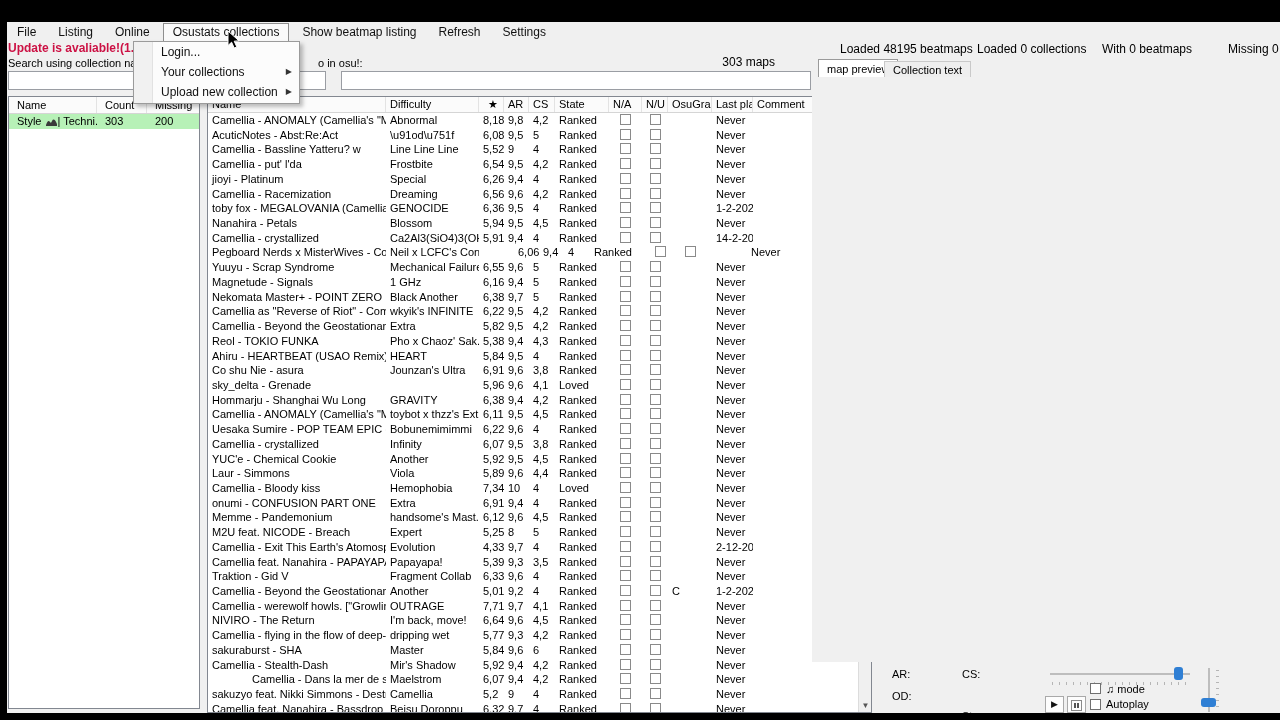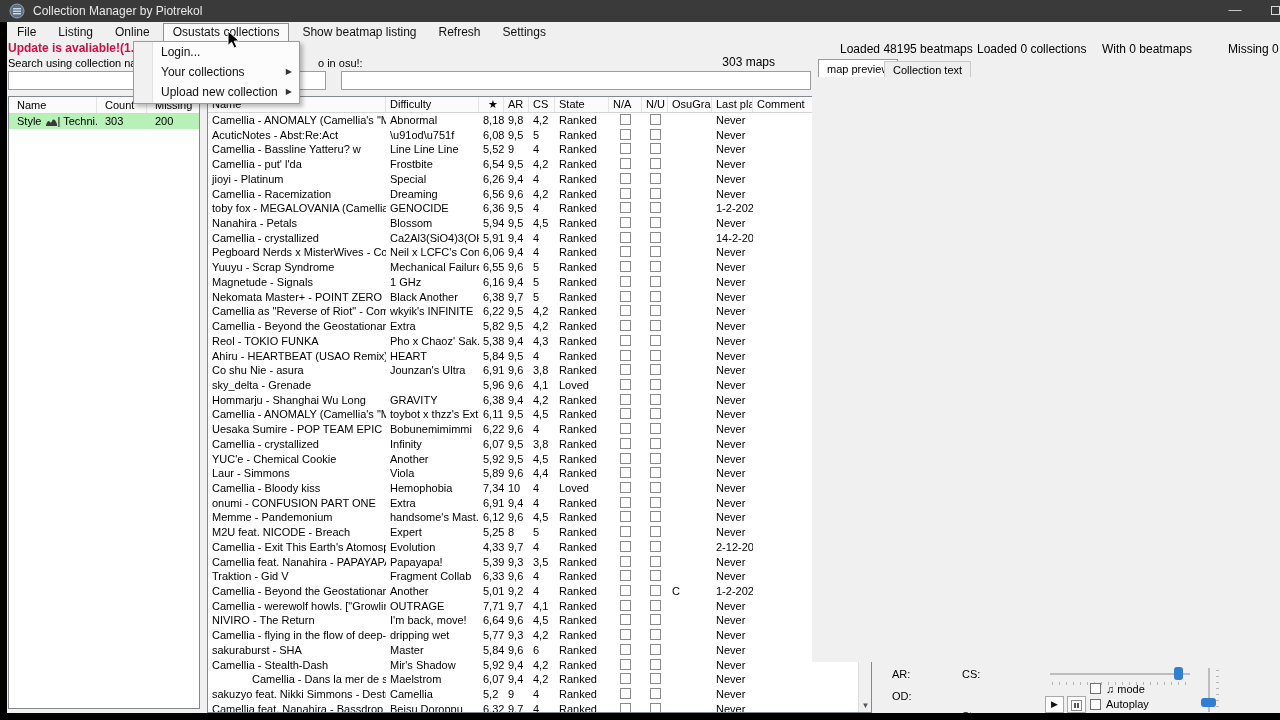--- a/index.html
+++ b/index.html
@@ -86,31 +86,20 @@
   .dd-arrow { position:absolute; right:7px; top:0; font-size:8px; line-height:20px; color:#333; }
 
   
   #cursor { position:absolute; left:227px; top:30px; z-index:99; }
 </style>
 </head>
 <body>
 
 <div id="app">
 
-  <div id="titlebar">
-    <svg id="app-icon" viewBox="0 0 16 16">
-      <circle cx="8" cy="8" r="7" fill="#5d6f82" stroke="#8fa3b5" stroke-width="1"></circle>
-      <rect x="4" y="5" width="8" height="1.4" fill="#cfd9e2"></rect>
-      <rect x="4" y="7.5" width="8" height="1.4" fill="#cfd9e2"></rect>
-      <rect x="4" y="10" width="8" height="1.4" fill="#cfd9e2"></rect>
-    </svg>
-    <span id="title-text">Collection Manager by Piotrekol</span>
-    <div class="titlebtn" id="btn-min">—</div>
-    <div class="titlebtn" id="btn-max"><span class="sq"></span></div>
-  </div>
 
   <div id="content"></div>
 
   <div id="menubar">
       <div class="menu-item">File</div>
       <div class="menu-item">Listing</div>
       <div class="menu-item">Online</div>
       <div class="menu-item open">Osustats collections</div>
       <div class="menu-item">Show beatmap listing</div>
       <div class="menu-item">Refresh</div>
@@ -272,21 +261,21 @@
           <div class="cell" style="width: 54px;">Ranked</div>
           <div class="cell cbcell" style="width: 33px;"><span class="cb"></span></div>
           <div class="cell cbcell" style="width: 26px;"><span class="cb"></span></div>
           <div class="cell" style="width: 44px;"></div>
           <div class="cell" style="width: 41px;">14-2-202...</div>
           <div class="cell" style="width: 105px;"></div>
         </div>
         <div class="brow">
           <div class="cell" style="width: 178px;">Pegboard Nerds x MisterWives - Coffins</div>
           <div class="cell" style="width: 93px;">Neil x LCFC's Con...</div>
-          <div class="cell" style="width: 25px;">6,06</div>
+          <div class="cell" style="width: 25px; margin-left: 35px;">6,06</div>
           <div class="cell" style="width: 25px;">9,4</div>
           <div class="cell" style="width: 26px;">4</div>
           <div class="cell" style="width: 54px;">Ranked</div>
           <div class="cell cbcell" style="width: 33px;"><span class="cb"></span></div>
           <div class="cell cbcell" style="width: 26px;"><span class="cb"></span></div>
           <div class="cell" style="width: 44px;"></div>
           <div class="cell" style="width: 41px;">Never</div>
           <div class="cell" style="width: 105px;"></div>
         </div>
         <div class="brow">

